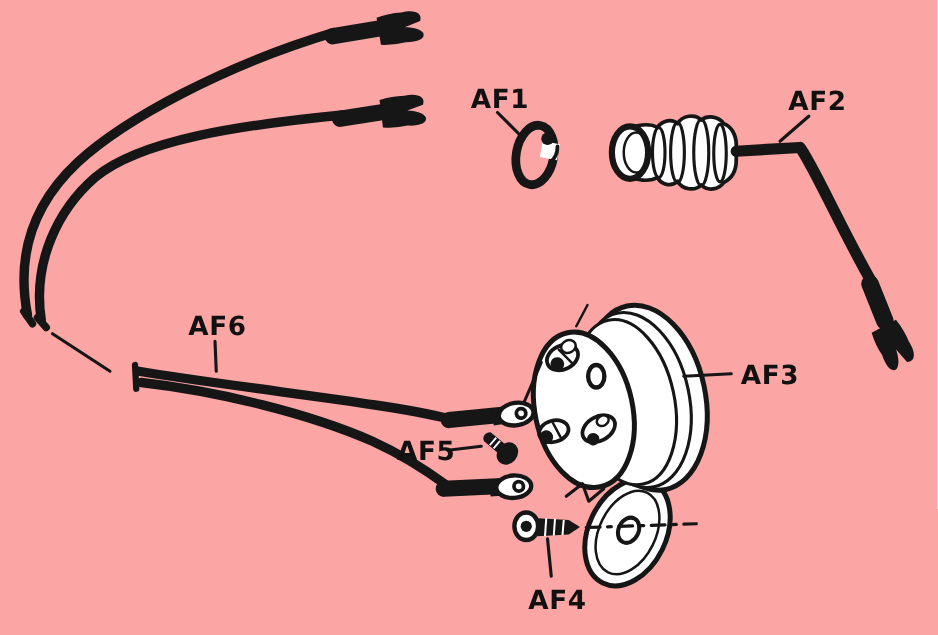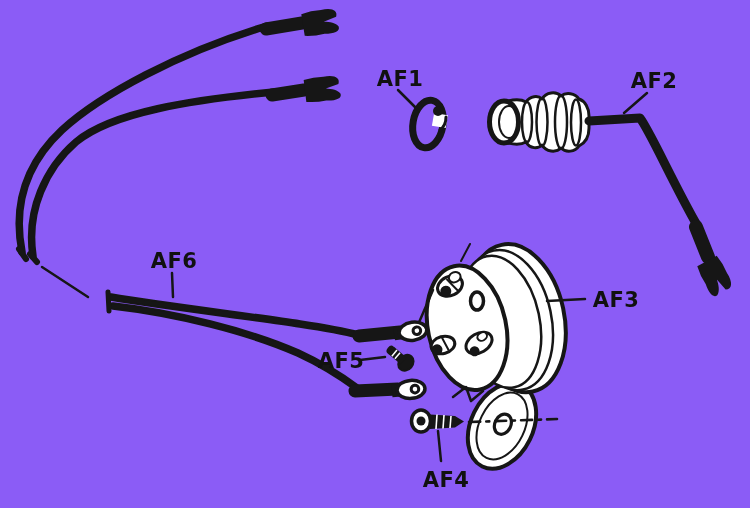--- a/index.html
+++ b/index.html
@@ -1,16 +1,16 @@
 <!DOCTYPE html>
 <html><head>
 <meta charset="utf-8">
 <style>
   html,body{margin:0;padding:0;background:#ffffff;}
-  .stage{position:relative;width:750px;height:508px;background:#8b5cf6;overflow:hidden;}
+  .stage{position:relative;width:750px;height:508px;background:#fca5a5;overflow:hidden;}
   svg{display:block;}
   .s{stroke:#161616;fill:none;stroke-linecap:round;stroke-linejoin:round;}
   .f{fill:#161616;stroke:none;}
   .wf{fill:#ffffff;}
   .lbl{font-family:"DejaVu Sans","Liberation Sans",sans-serif;font-weight:bold;font-size:21px;
        fill:#111111;letter-spacing:0.5px;}
 </style>
 </head>
 <body>
 

